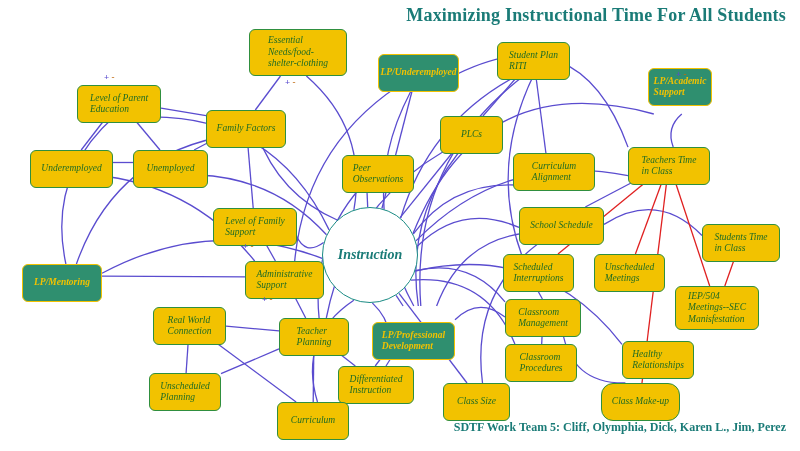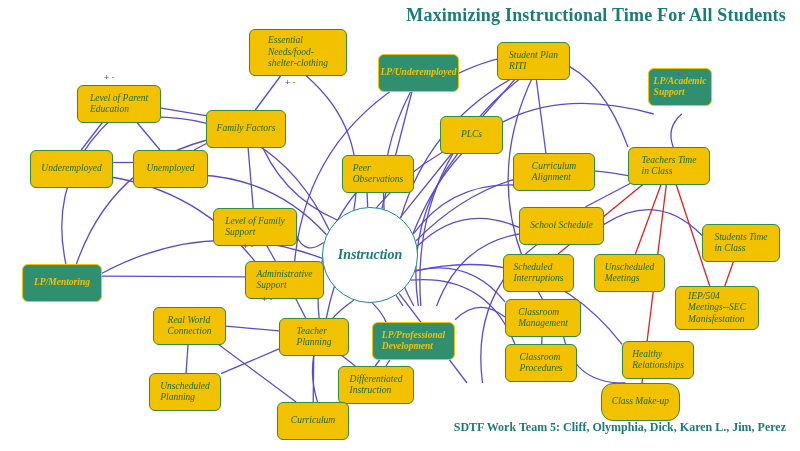--- a/index.html
+++ b/index.html
@@ -209,20 +209,21 @@
       <div class="node gold" style="left: 279px; top: 318px; width: 70px; height: 32px;">Teacher
 Planning</div>
       <div class="node gold" style="left: 505px; top: 344px; width: 72px; height: 32px;">Classroom
 Procedures</div>
       <div class="node gold" style="left: 622px; top: 341px; width: 72px; height: 32px;">Healthy
 Relationships</div>
       <div class="node gold" style="left: 338px; top: 366px; width: 76px; height: 32px;">Differentiated
 Instruction</div>
       <div class="node gold" style="left: 149px; top: 373px; width: 72px; height: 32px;">Unscheduled
 Planning</div>
+      <div class="node gold" style="left: 443px; top: 383px; width: 67px; height: 25px;">Class Size</div>
       <div class="node gold" style="left: 601px; top: 383px; width: 79px; height: 25px; border-radius: 12px;">Class Make-up</div>
       <div class="node gold" style="left: 277px; top: 402px; width: 72px; height: 25px;">Curriculum</div>
       <div class="node circle" style="left: 322px; top: 207px; width: 96px; height: 96px;">Instruction</div>
       <div class="pm" style="left: 104px; top: 73px;"><span class="plus">+</span><span class="minus"> -</span></div>
       <div class="pm" style="left: 676px; top: 70px;"><span class="plus">+</span><span class="minus"> -</span></div>
       <div class="pm" style="left: 285px; top: 78px;"><span class="plus">+</span><span class="minus"> -</span></div>
       <div class="pm" style="left: 243px; top: 242px;"><span class="plus">+</span><span class="minus"> -</span></div>
       <div class="pm" style="left: 262px; top: 295px;"><span class="plus">+</span><span class="minus"> -</span></div>
     </div>
 

